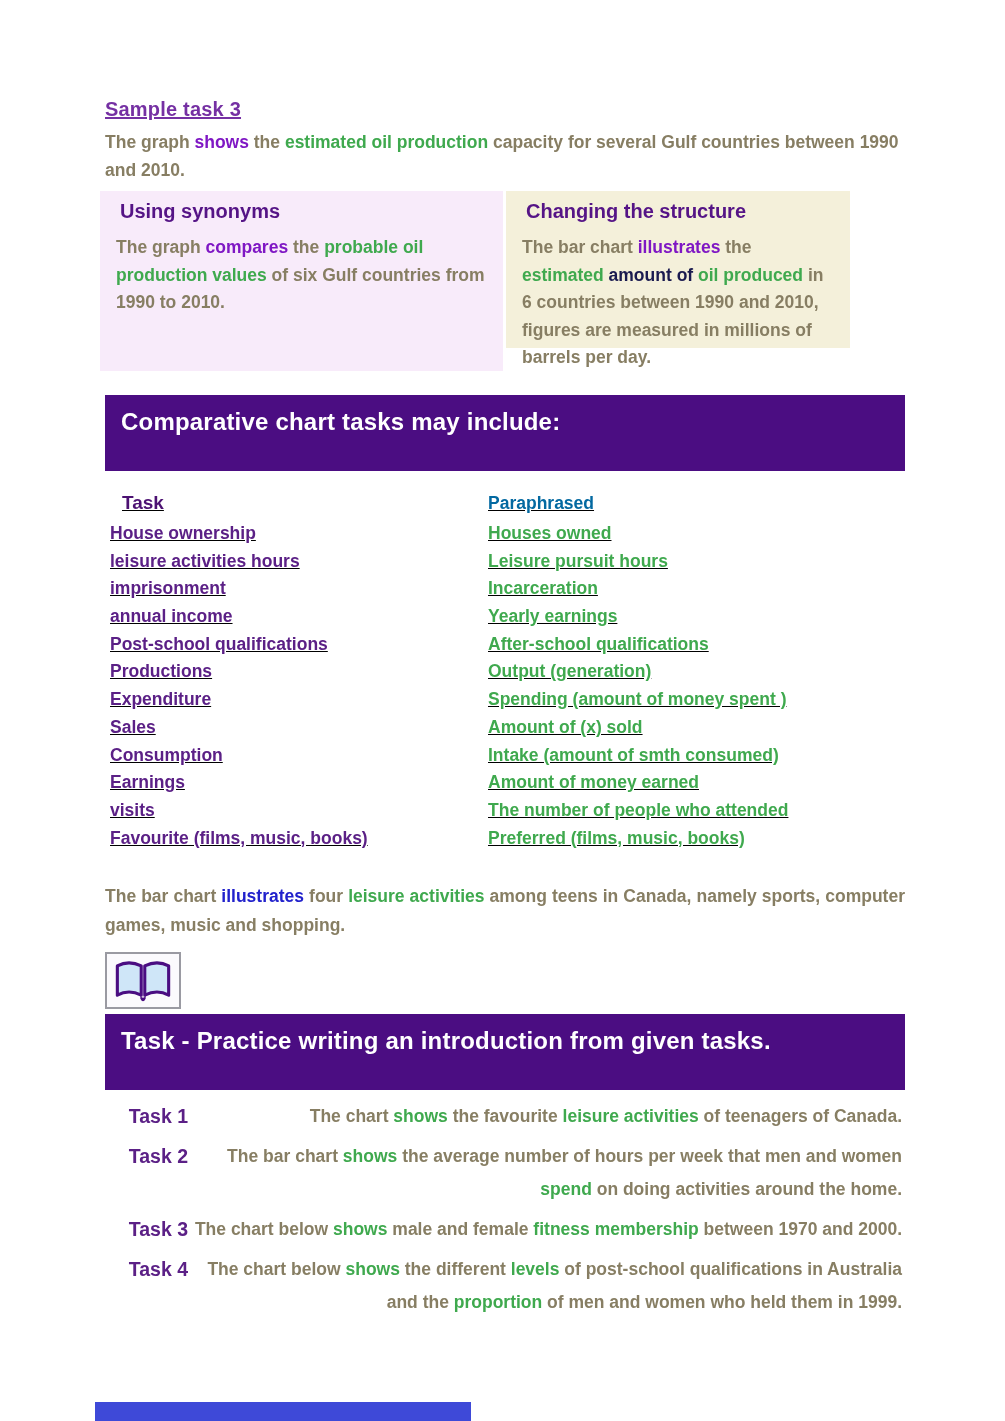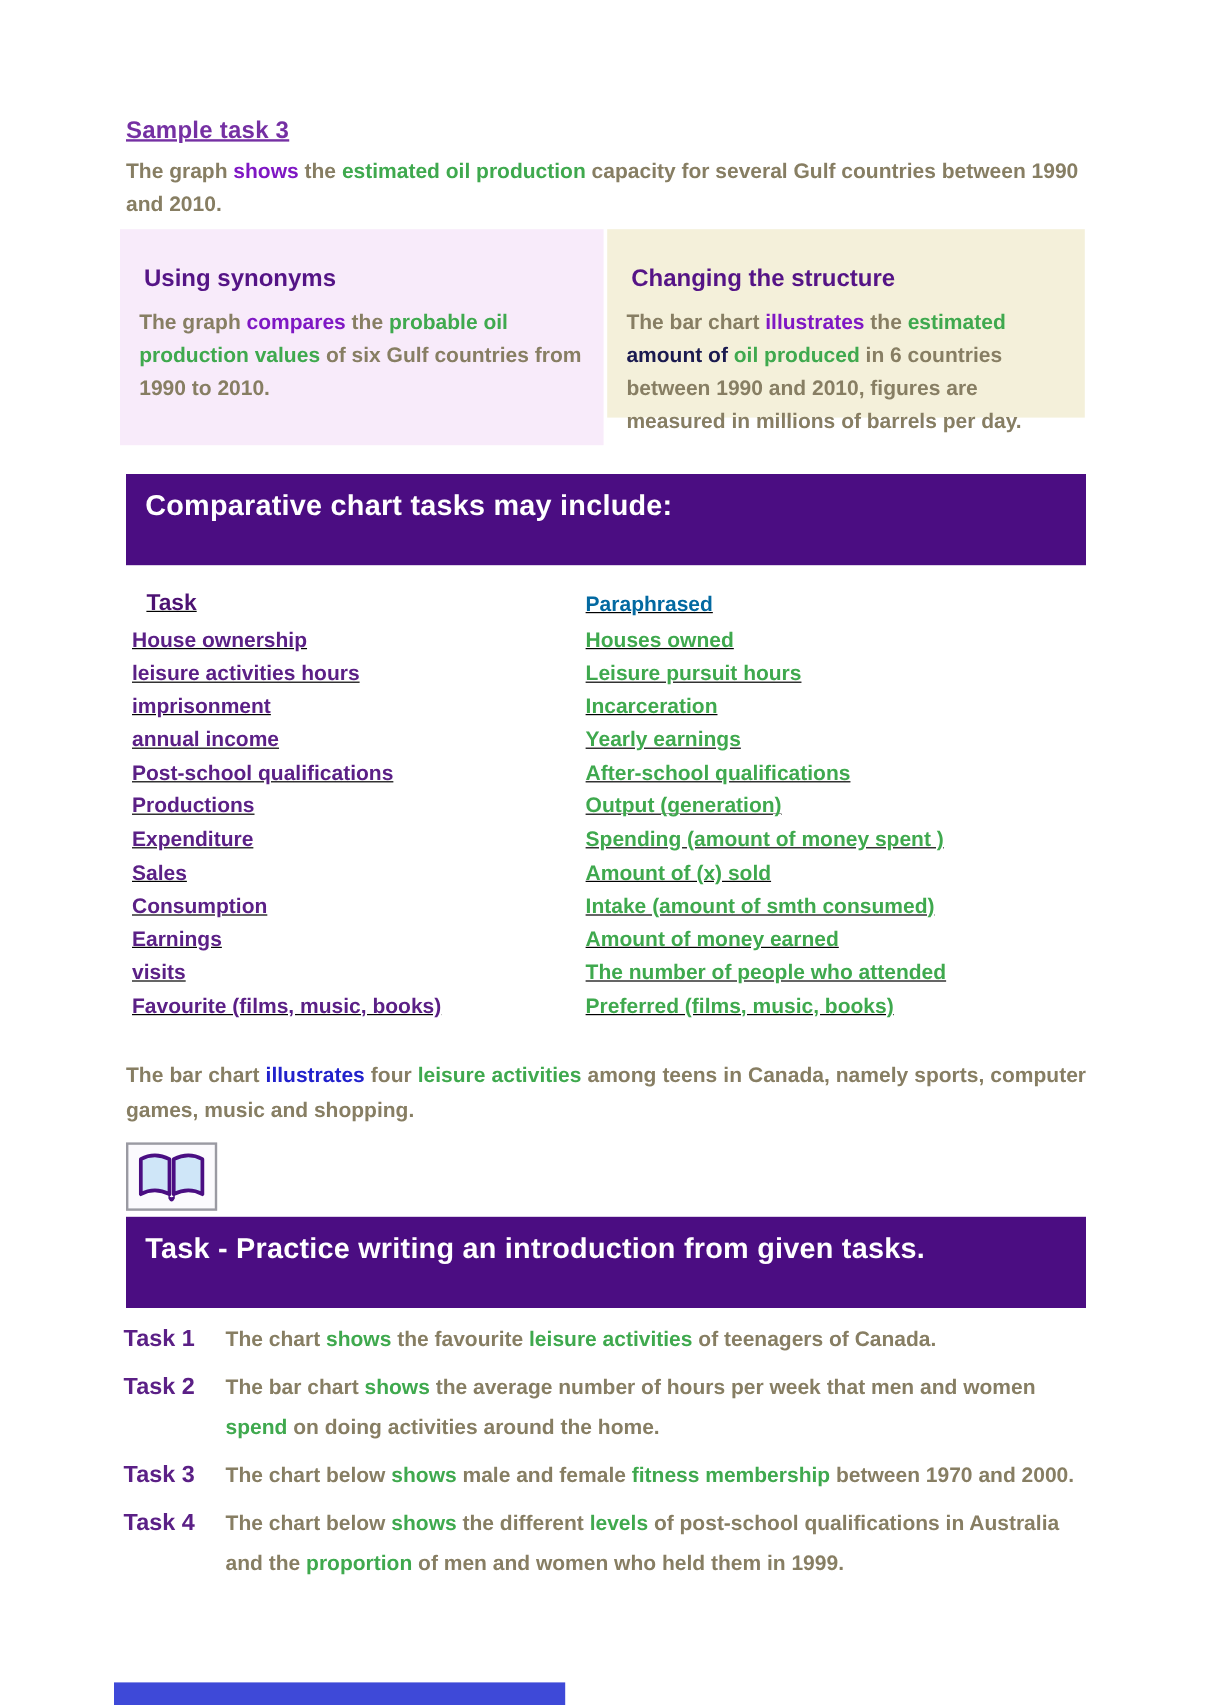--- a/index.html
+++ b/index.html
@@ -12,23 +12,23 @@
   }
   .content { padding:98px 96px 0 103px; }
 
   .page-title {
     font-size:20px; color:#7530a3; text-decoration:underline;
     margin:0 0 7px 2px; letter-spacing:.2px;
   }
   .intro { width:805px; font-size:17.5px; line-height:28px; margin:0 0 7px 2px; }
 
   .boxes { display:flex; gap:3px; margin-left:-3px; align-items:flex-start; }
-  .box { padding:28px 16px; }
+  .box { padding:7px 16px; }
   .box-synonyms  { width:403px; height:180px; background:#f8ebfa; }
-  .box-structure { width:398px; height:157px; background:#f4f0da; }
+  .box-structure { width:344px; height:157px; background:#f4f0da; }
   .box-title { font-size:20px; color:#551486; margin:2px 0 11px 4px; }
   .box-body  { font-size:17.5px; line-height:27.5px; }
 
   .banner {
     width:800px; height:76px; background:#4b0d82;
     padding:13px 0 0 16px; margin-left:2px;
   }
   .banner-1 { margin-top:24px; }
   .banner-2 { margin-top:5px; }
   .banner-title { color:#ffffff; font-size:24px; letter-spacing:.2px; }
@@ -42,21 +42,21 @@
   .pt-cell-para { color:#3fa94e; }
 
   .example { width:800px; margin:30px 0 0 2px; font-size:17.5px; line-height:28.5px; text-align:justify; }
 
   .book {
     width:76px; height:57px; margin:13px 0 0 2px;
     border:2px solid #9a9aa2; background:#fbfafd;
     display:flex; align-items:center; justify-content:center;
   }
 
-  .tasks { margin:10px 0 0 0; }
+  .tasks { margin:10px 0 0 0;text-align:right; }
   .task-row { display:flex; margin-bottom:7px; }
   .task-label { width:85px; flex:none; color:#5b2086; font-size:19.5px; line-height:33px; }
   .task-text  { width:714px; font-size:17.5px; line-height:33px; }
 
   .seg-plain  { color:#877e63; }
   .seg-purple { color:#7f17c4; }
   .seg-green  { color:#3fa94e; }
   .seg-navy   { color:#1a1a4f; }
   .seg-blue   { color:#2121cc; }
 

